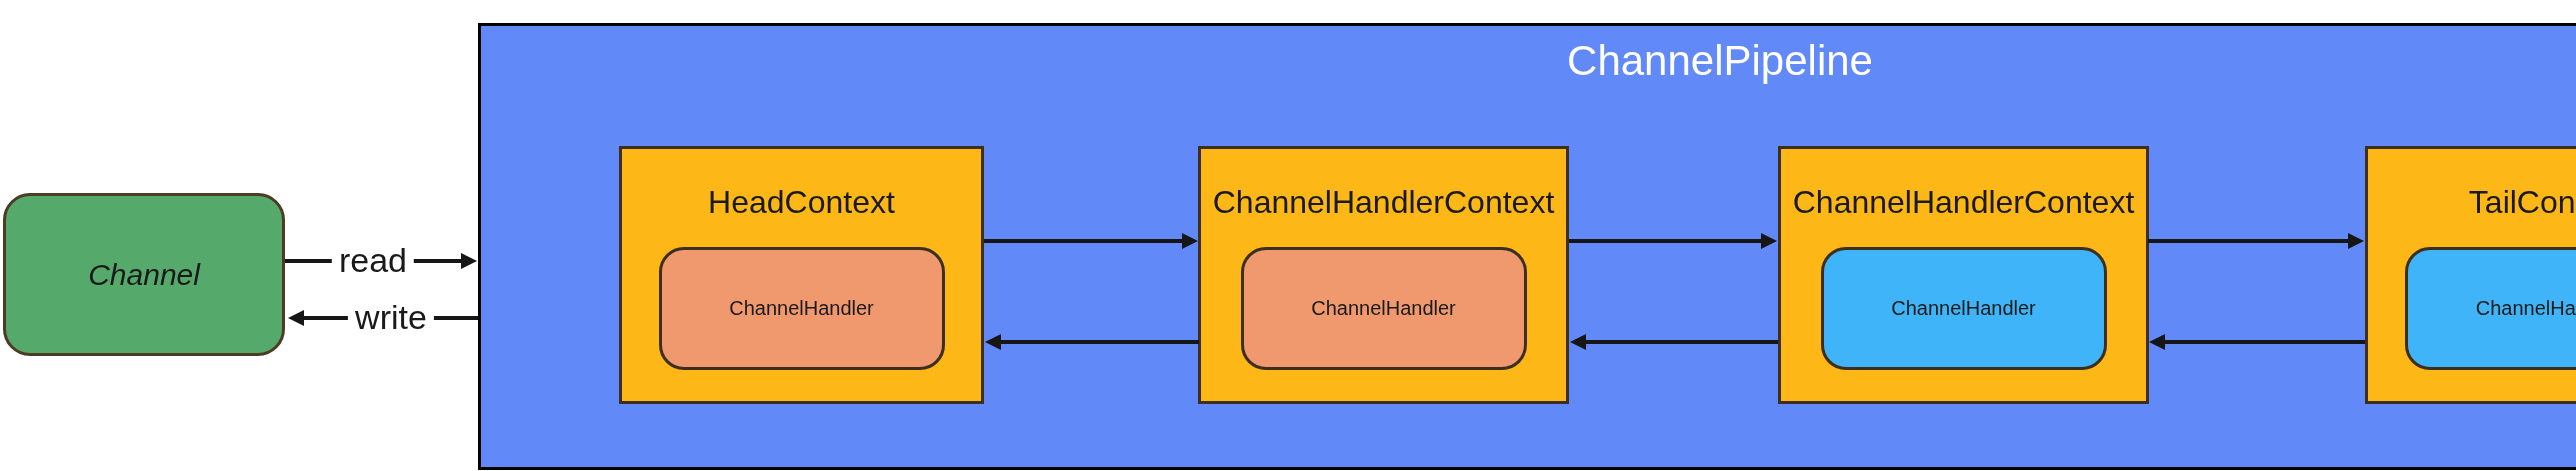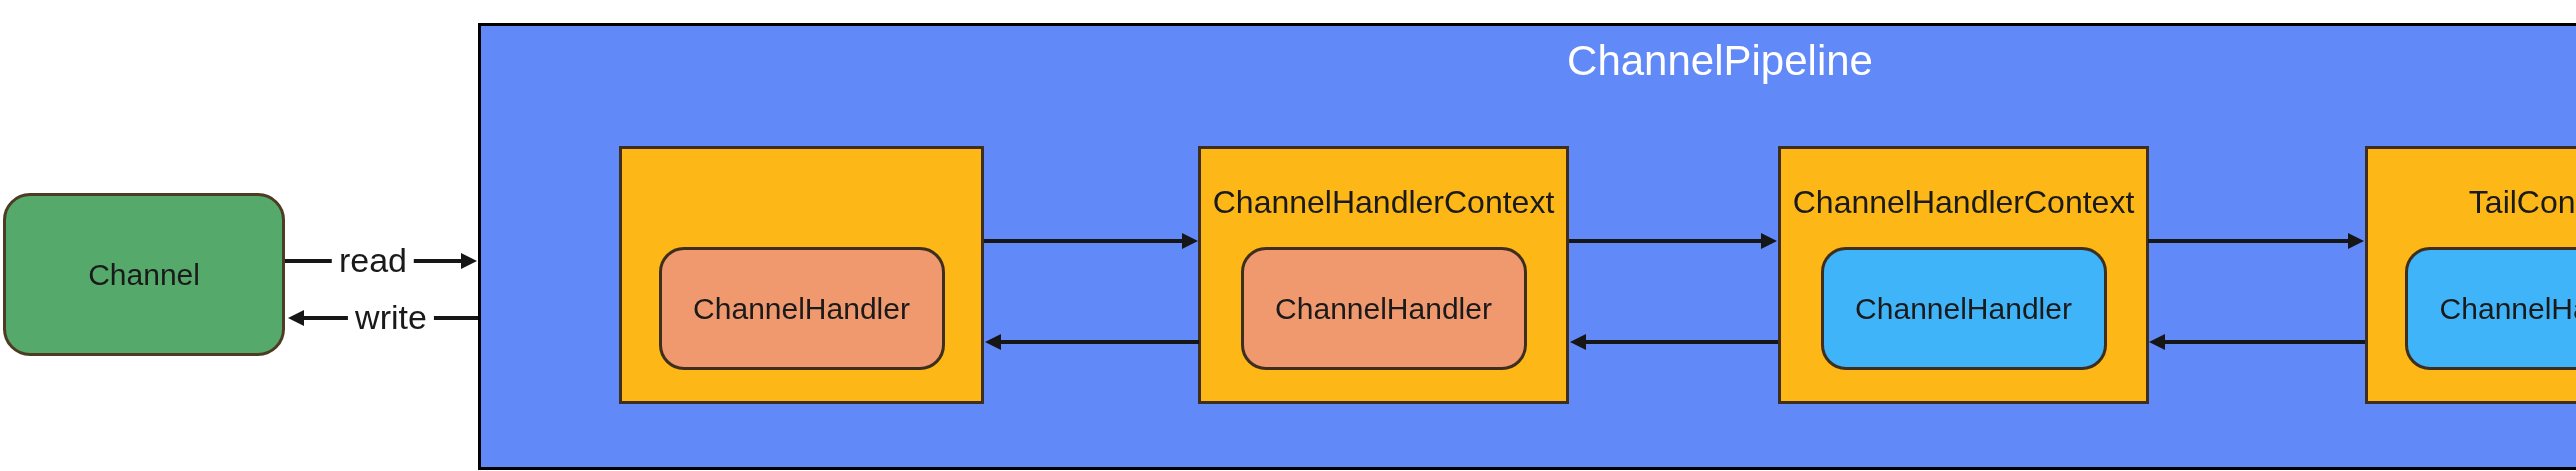--- a/index.html
+++ b/index.html
@@ -6,21 +6,21 @@
   body{background:var(--page-bg,#ffffff);font-family:"Liberation Sans",sans-serif;}
   #canvas{position:relative;width:2855px;height:472px;background:var(--page-bg,#ffffff);overflow:hidden;}
 
   
   .channel-box{
     position:absolute;left:3.1px;top:193px;width:282px;height:163px;
     background:var(--channel-fill,#54A96B);
     border:3.1px solid var(--channel-border,#4D3B23);
     border-radius:27px;box-sizing:border-box;
     display:flex;align-items:center;justify-content:center;
-    font-size:30px;color:var(--label-text,#1a1a1a);
+    font-size:30px;color:var(--label-text,#1a1a1a);font-style:italic;
   }
 
   
   .pipeline{
     position:absolute;left:478px;top:23px;width:2375px;height:447px;
     background:var(--pipeline-fill,#6189F7);
     border:3.6px solid var(--pipeline-border,#000000);
     box-sizing:border-box;
   }
   .pipeline-title{
@@ -46,21 +46,21 @@
     font-size:32px;color:var(--label-text,#1a1a1a);white-space:nowrap;
   }
 
   
   .handler{
     position:absolute;left:50%;transform:translateX(-50%);top:98px;
     width:286px;height:123px;border-radius:25px;
     border:3.1px solid var(--context-border,#3E2E1E);
     box-sizing:border-box;
     display:flex;align-items:center;justify-content:center;
-    font-size:30px;color:var(--label-text,#1a1a1a);white-space:nowrap;
+    font-size:20px;color:var(--label-text,#1a1a1a);white-space:nowrap;
   }
   .handler[data-variant="salmon"]{background:var(--handler-salmon,#F0986E);}
   .handler[data-variant="cyan"]{background:var(--handler-cyan,#3FB4F8);}
 
   
   .arrow{position:absolute;height:3.6px;background:var(--arrow,#161616);}
   .arrow::after{
     content:"";position:absolute;top:50%;width:0;height:0;
     border-style:solid;border-color:transparent;
   }
@@ -103,20 +103,21 @@
     <span class="edge-label">read</span>
   </div>
   <div class="arrow left write">
     <span class="edge-label">write</span>
   </div>
 
   <div class="pipeline"></div>
   <div class="pipeline-title">ChannelPipeline</div>
 
   <div class="ctx ctx1">
+    <div class="ctx-title">HeadContext</div>
     <div class="handler" data-variant="salmon">
       <span>ChannelHandler</span>
     </div>
   </div>
 
   <div class="ctx ctx2">
     <div class="ctx-title">ChannelHandlerContext</div>
     <div class="handler" data-variant="salmon">
       <span>ChannelHandler</span>
     </div>

